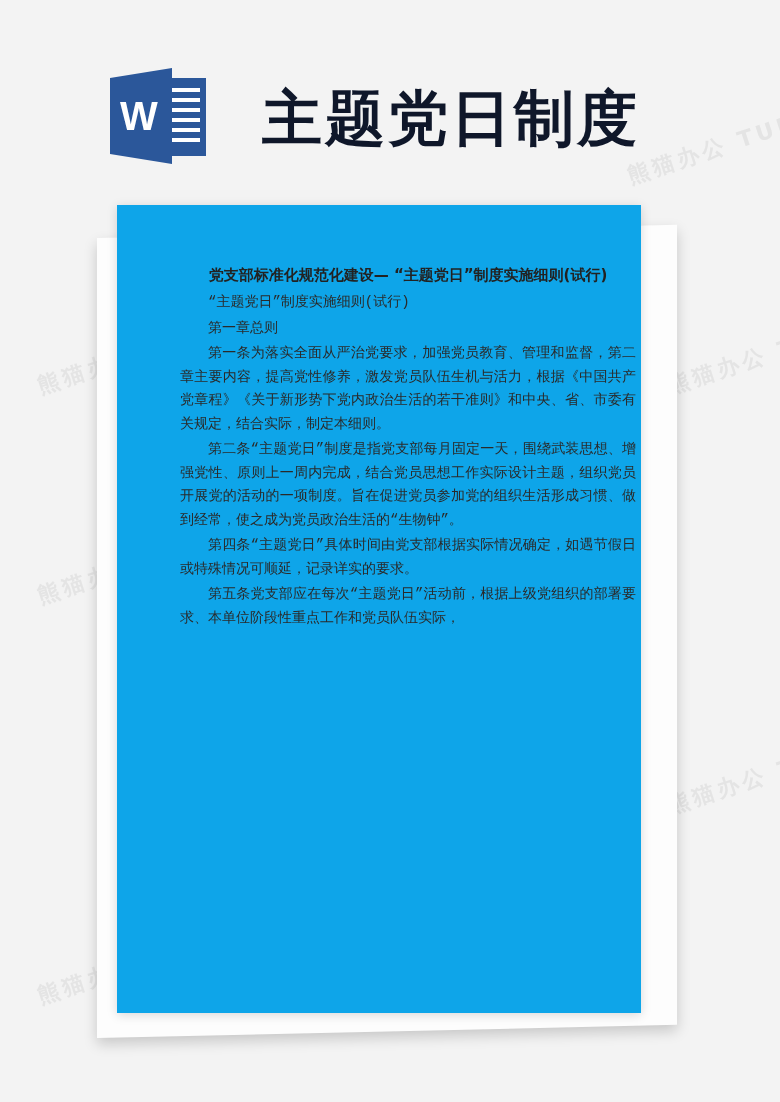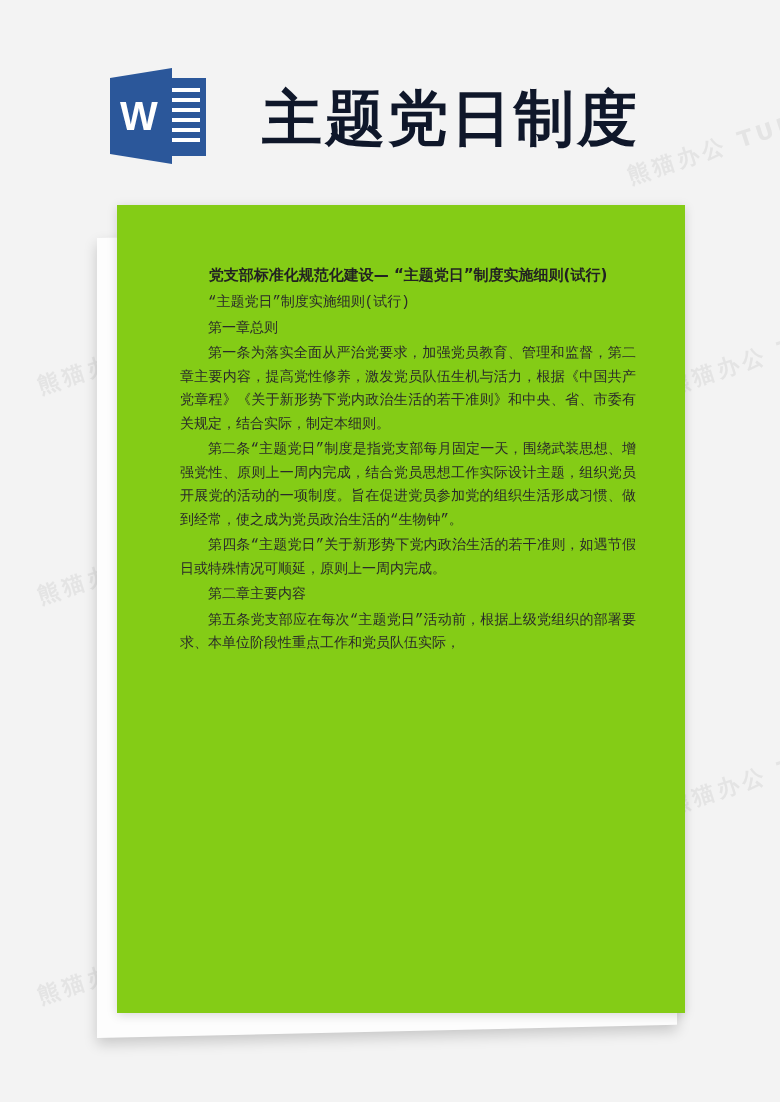--- a/index.html
+++ b/index.html
@@ -21,22 +21,22 @@
     font-size: 22px; font-weight: bold; letter-spacing: 4px;
     transform: rotate(-18deg); white-space: nowrap; pointer-events: none;
     font-family: "DejaVu Sans", sans-serif;
   }
   .paper-back {
     position: absolute; left: 97px; top: 238px; width: 580px; height: 800px;
     background: #fdfdfd; transform: skewY(-1.3deg); transform-origin: left top;
     box-shadow: 0 6px 14px rgba(0,0,0,0.18);
   }
   .paper-front {
-    position: absolute; left: 117px; top: 205px; width: 568px; height: 808px;
-    background: #84cc16; box-shadow: 0 2px 10px rgba(0,0,0,0.15);
+    position: absolute; left: 117px; top: 205px; width: 524px; height: 808px;
+    background: #0ea5e9; box-shadow: 0 2px 10px rgba(0,0,0,0.15);
   }
   .content {
     position: absolute; left: 61px; top: 58px; width: 460px;
     color: #2a2a2a; font-size: 14px; line-height: 23.5px;
   }
   .doc-heading {
     font-weight: bold; font-size: 15px; text-align: center;
     line-height: 25px; margin-bottom: 3px; color: #222;
   }
   .p { margin: 2px; text-align: justify; font-family: Liberation Mono, monospace; }
@@ -77,17 +77,16 @@
 
 <div class="paper-back"></div>
 
 <div class="paper-front">
   <div class="content">
     <div class="doc-heading">党支部标准化规范化建设— “主题党日”制度实施细则(试行)</div>
     <p class="p sub">“主题党日”制度实施细则(试行)</p>
     <p class="p sub">第一章总则</p>
     <p class="p indent">第一条为落实全面从严治党要求，加强党员教育、管理和监督，第二章主要内容，提高党性修养，激发党员队伍生机与活力，根据《中国共产党章程》《关于新形势下党内政治生活的若干准则》和中央、省、市委有关规定，结合实际，制定本细则。</p>
     <p class="p indent">第二条“主题党日”制度是指党支部每月固定一天，围绕武装思想、增强党性、原则上一周内完成，结合党员思想工作实际设计主题，组织党员开展党的活动的一项制度。旨在促进党员参加党的组织生活形成习惯、做到经常，使之成为党员政治生活的“生物钟”。</p>
-    <p class="p indent">第四条“主题党日”关于新形势下党内政治生活的若干准则，如遇节假日或特殊情况可顺延，原则上一周内完成。</p>
-    <p class="p sub">第二章主要内容</p>
+    <p class="p indent">第四条“主题党日”具体时间由党支部根据实际情况确定，如遇节假日或特殊情况可顺延，记录详实的要求。</p>
     <p class="p indent">第五条党支部应在每次“主题党日”活动前，根据上级党组织的部署要求、本单位阶段性重点工作和党员队伍实际，</p>
   </div>
 </div>
 
 </body></html>

